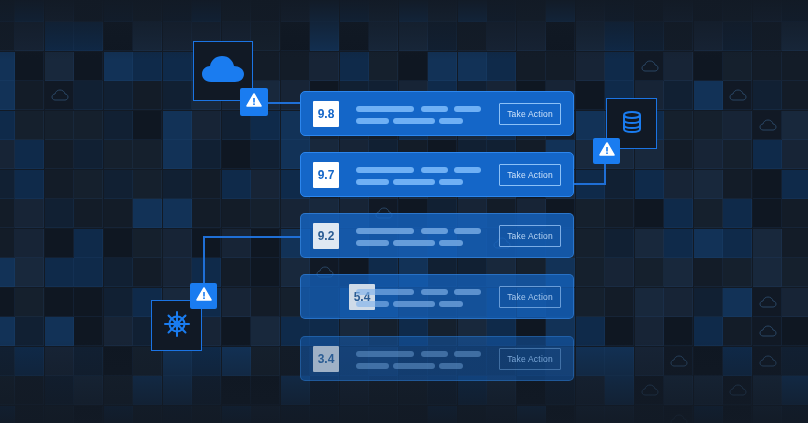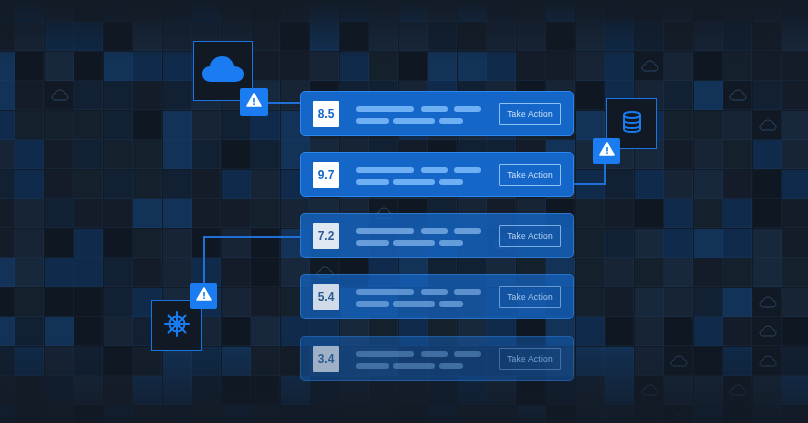--- a/index.html
+++ b/index.html
@@ -568,21 +568,21 @@
     <svg width="16" height="14" viewBox="0 0 16 14">
         <path d="M8 1 L15 13 L1 13 Z" fill="#fff" stroke="#fff" stroke-linejoin="round" stroke-width="1.5"></path>
         <rect x="7.2" y="5" width="1.6" height="4.5" fill="#1a7cf0"></rect>
         <rect x="7.2" y="10.4" width="1.6" height="1.6" fill="#1a7cf0"></rect>
       </svg>
   </span>
 </div>
 
 <div id="cards">
     <div class="card" style="top: 91px; background: rgb(20, 102, 200); border: 1px solid rgb(44, 134, 238);">
-      <div class="score" style="background: rgb(255, 255, 255); color: rgb(20, 102, 200);">8.5</div>
+      <div class="score" style="background: rgb(255, 255, 255); color: rgb(20, 102, 200);">9.8</div>
       <div class="bars">
         <div class="bar" style="left: 0px; top: 0px; width: 58px; background: rgb(111, 176, 245);"></div>
         <div class="bar" style="left: 65px; top: 0px; width: 27px; background: rgb(111, 176, 245);"></div>
         <div class="bar" style="left: 98px; top: 0px; width: 27px; background: rgb(111, 176, 245);"></div>
         <div class="bar" style="left: 0px; top: 12px; width: 33px; background: rgb(111, 176, 245);"></div>
         <div class="bar" style="left: 37px; top: 12px; width: 42px; background: rgb(111, 176, 245);"></div>
         <div class="bar" style="left: 83px; top: 12px; width: 24px; background: rgb(111, 176, 245);"></div>
       </div>
       <div class="btn" style="color: rgb(207, 228, 251); border-color: rgb(140, 193, 247);">Take Action</div>
     </div>
@@ -592,33 +592,33 @@
         <div class="bar" style="left: 0px; top: 0px; width: 58px; background: rgb(111, 176, 245);"></div>
         <div class="bar" style="left: 65px; top: 0px; width: 27px; background: rgb(111, 176, 245);"></div>
         <div class="bar" style="left: 98px; top: 0px; width: 27px; background: rgb(111, 176, 245);"></div>
         <div class="bar" style="left: 0px; top: 12px; width: 33px; background: rgb(111, 176, 245);"></div>
         <div class="bar" style="left: 37px; top: 12px; width: 42px; background: rgb(111, 176, 245);"></div>
         <div class="bar" style="left: 83px; top: 12px; width: 24px; background: rgb(111, 176, 245);"></div>
       </div>
       <div class="btn" style="color: rgb(207, 228, 251); border-color: rgb(140, 193, 247);">Take Action</div>
     </div>
     <div class="card" style="top: 213px; background: rgba(20, 102, 200, 0.78); border: 1px solid rgba(60, 140, 230, 0.6);">
-      <div class="score" style="background: rgb(223, 232, 242); color: rgb(42, 92, 147);">7.2</div>
+      <div class="score" style="background: rgb(223, 232, 242); color: rgb(42, 92, 147);">9.2</div>
       <div class="bars">
         <div class="bar" style="left: 0px; top: 0px; width: 58px; background: rgba(130, 180, 235, 0.75);"></div>
         <div class="bar" style="left: 65px; top: 0px; width: 27px; background: rgba(130, 180, 235, 0.75);"></div>
         <div class="bar" style="left: 98px; top: 0px; width: 27px; background: rgba(130, 180, 235, 0.75);"></div>
         <div class="bar" style="left: 0px; top: 12px; width: 33px; background: rgba(130, 180, 235, 0.75);"></div>
         <div class="bar" style="left: 37px; top: 12px; width: 42px; background: rgba(130, 180, 235, 0.75);"></div>
         <div class="bar" style="left: 83px; top: 12px; width: 24px; background: rgba(130, 180, 235, 0.75);"></div>
       </div>
       <div class="btn" style="color: rgb(185, 214, 245); border-color: rgba(150, 195, 245, 0.8);">Take Action</div>
     </div>
     <div class="card" style="top: 274px; background: rgba(20, 102, 200, 0.7); border: 1px solid rgba(60, 140, 230, 0.5);">
-      <div class="score" style="background: rgb(207, 219, 232); color: rgb(42, 92, 147);">5.4</div>
+      <div class="score" style="background: rgb(207, 219, 232); color: rgb(42, 92, 147); margin-left: 36px;">5.4</div>
       <div class="bars">
         <div class="bar" style="left: 0px; top: 0px; width: 58px; background: rgba(130, 180, 235, 0.65);"></div>
         <div class="bar" style="left: 65px; top: 0px; width: 27px; background: rgba(130, 180, 235, 0.65);"></div>
         <div class="bar" style="left: 98px; top: 0px; width: 27px; background: rgba(130, 180, 235, 0.65);"></div>
         <div class="bar" style="left: 0px; top: 12px; width: 33px; background: rgba(130, 180, 235, 0.65);"></div>
         <div class="bar" style="left: 37px; top: 12px; width: 42px; background: rgba(130, 180, 235, 0.65);"></div>
         <div class="bar" style="left: 83px; top: 12px; width: 24px; background: rgba(130, 180, 235, 0.65);"></div>
       </div>
       <div class="btn" style="color: rgb(169, 202, 239); border-color: rgba(150, 195, 245, 0.65);">Take Action</div>
     </div>

